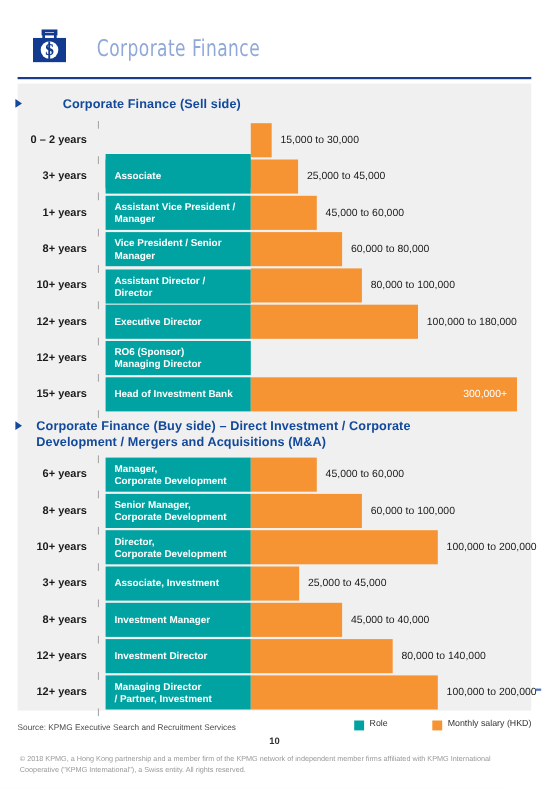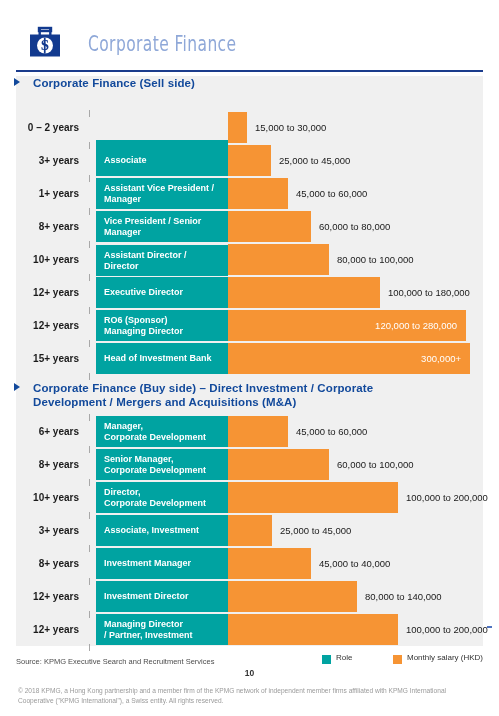--- a/index.html
+++ b/index.html
@@ -127,21 +127,21 @@
         <text x="18" y="24.4" font-family="Liberation Serif, serif" font-size="15" font-weight="bold" fill="#123a8f" text-anchor="middle">S</text>
         <rect x="16.9" y="11.6" width="1.7" height="16" fill="#123a8f"></rect>
       </svg>
     </span>
     <div class="doc-title">Corporate Finance</div>
     <div class="header-rule"></div>
   </div>
 
   <div class="panel"></div>
 
-  <div class="section-head" style="top:76px; width:430px;">
+  <div class="section-head" style="top:88px; width:430px;padding-left:24px;">
     <span class="arrow"></span>
     <span class="sh-text">Corporate Finance (Sell side)</span>
   </div>
 
   <div class="row" style="top:112px; height:33px;">
     <div class="years" style="top:10px;">0 – 2 years</div>
     <div class="tick" style="top:-2px; height:7px;"></div>
     <div class="tick" style="top:30px; height:7px;"></div>
     <div class="bar-role" style="top:0; width:132px; height:31px;margin-top:28px;">Analyst</div>
     <div class="bar-salary" style="left:228px; top:0; width:19px; height:31px;"></div>
@@ -189,23 +189,20 @@
     <div class="bar-role" style="top:0; width:132px; height:31px;">Executive Director</div>
     <div class="bar-salary" style="left:228px; top:0; width:152px; height:31px;"></div>
     <div class="salary-label" style="left:388px; top:0; height:31px;">100,000 to 180,000</div>
   </div>
 
   <div class="row" style="top:310px; height:33px;">
     <div class="years" style="top:10px;">12+ years</div>
     <div class="tick" style="top:30px; height:7px;"></div>
     <div class="bar-role" style="top:0; width:132px; height:31px;">RO6 (Sponsor)
 Managing Director</div>
-    <div class="bar-salary" style="left:228px; top:0; width:238px; height:31px;">
-      <span class="salary-label inside" style="position:static; padding-right:9px;">120,000 to 280,000</span>
-    </div>
   </div>
 
   <div class="row" style="top:343px; height:33px;">
     <div class="years" style="top:10px;">15+ years</div>
     <div class="tick" style="top:30px; height:7px;"></div>
     <div class="bar-role" style="top:0; width:132px; height:31px;">Head of Investment Bank</div>
     <div class="bar-salary" style="left:228px; top:0; width:242px; height:31px;">
       <span class="salary-label inside" style="position:static; padding-right:9px;">300,000+</span>
     </div>
   </div>

